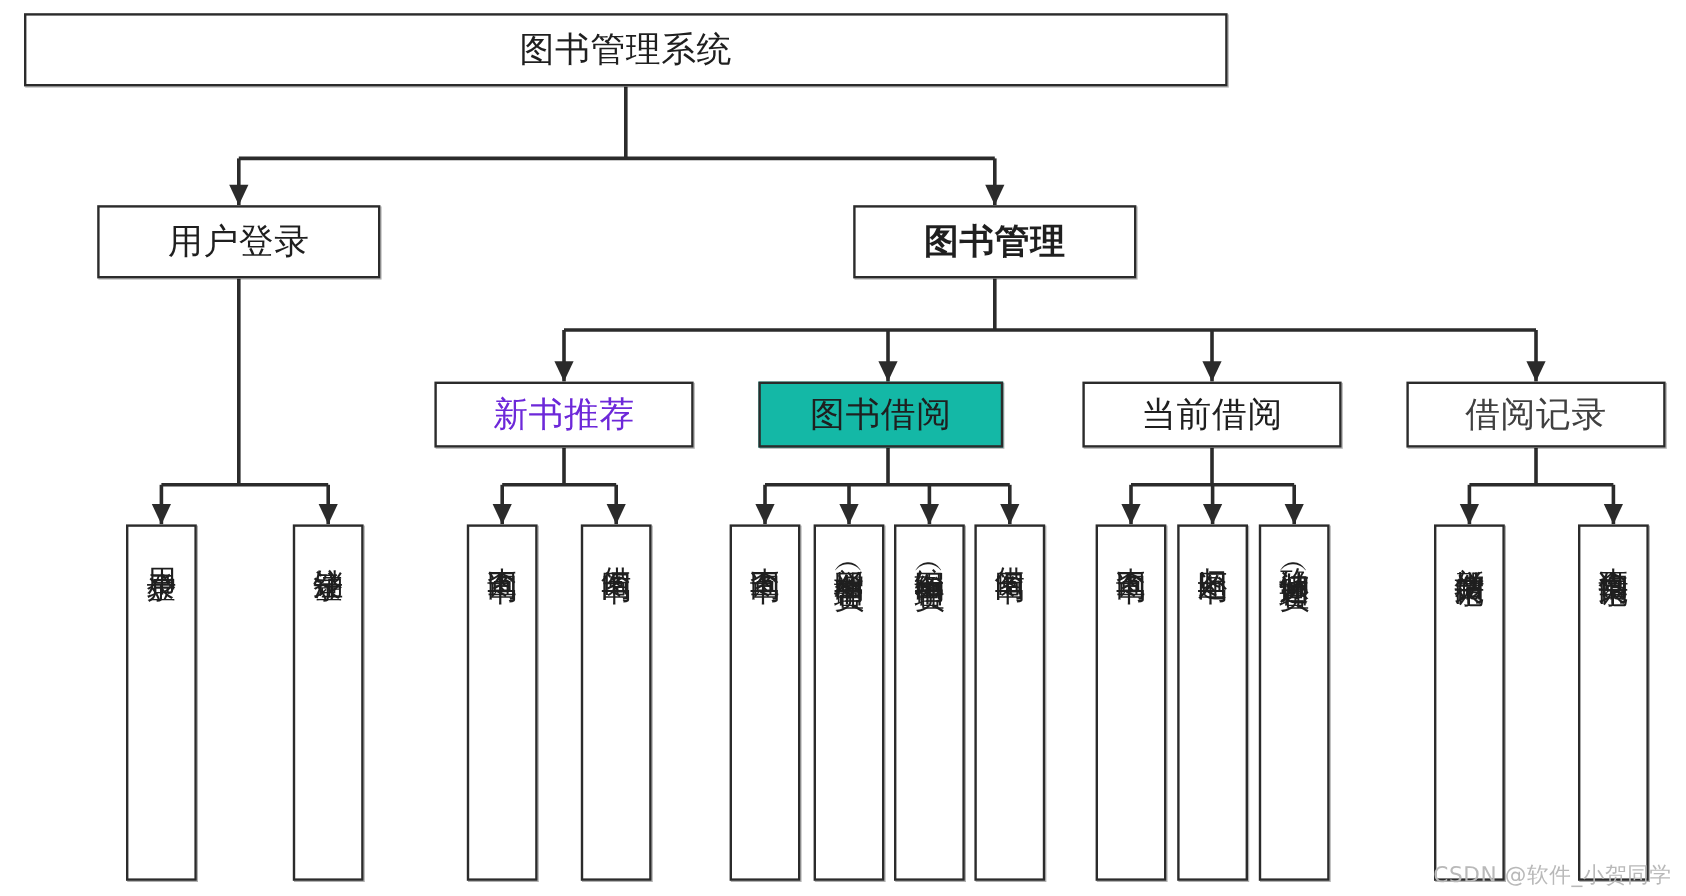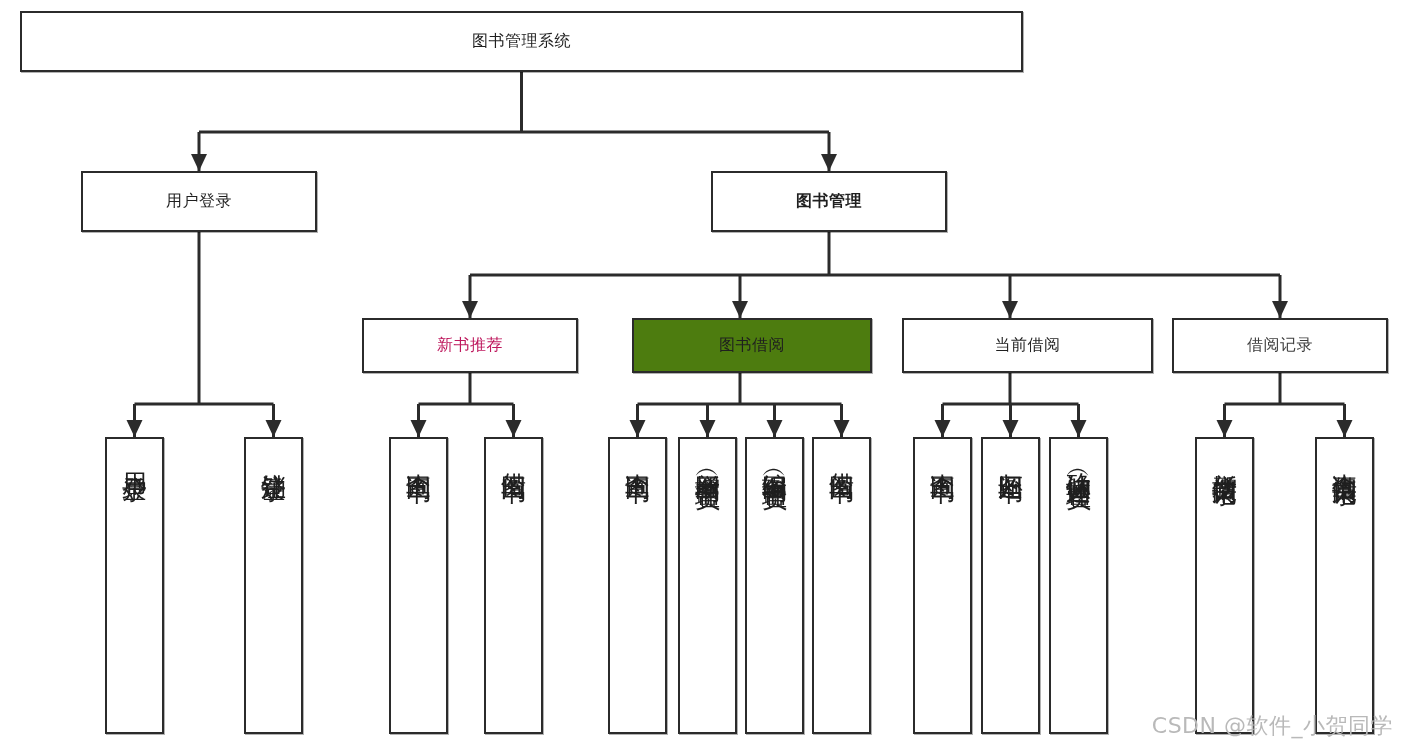--- a/index.html
+++ b/index.html
@@ -34,38 +34,38 @@
     justify-content: center;
   }
   .node-box.vertical {
     display: flex;
     align-items: flex-start;
     justify-content: center;
     padding-top: 14px;
   }
   .node-label {
     color: #1f1f1f;
-    font-size: 16px;
+    font-size: 29px;
     line-height: 1.15;
     letter-spacing: 0.5px;
     white-space: nowrap;
   }
   .node-label.vert {
     writing-mode: vertical-rl;
     text-orientation: upright;
     font-size: 25px;
     line-height: 1.08;
     letter-spacing: 2px;
   }
   #watermark {
     position: absolute;
     right: 12px;
     bottom: 6px;
     color: #b9b9b9;
-    font-size: 22px;
+    font-size: 18px;
     letter-spacing: 0.5px;
     white-space: nowrap;
     pointer-events: none;
   }
 </style>
 </head>
 <body>
 
 <svg id="diagram" viewBox="0 0 1405 747" xmlns="http://www.w3.org/2000/svg">
     <line x1="521.5" y1="72" x2="521.5" y2="132" stroke="#2b2b2b" stroke-width="3"></line>
@@ -126,26 +126,26 @@
     <div class="node-box horizontal" style="left: 20px; top: 11px; width: 1003px; height: 61px; border-color: rgb(43, 43, 43); background: rgb(255, 255, 255);">
       <span class="node-label" style="color: rgb(31, 31, 31);">图书管理系统</span>
     </div>
     <div class="node-box horizontal" style="left: 81px; top: 171px; width: 236px; height: 61px; border-color: rgb(43, 43, 43); background: rgb(255, 255, 255);">
       <span class="node-label" style="color: rgb(31, 31, 31);">用户登录</span>
     </div>
     <div class="node-box horizontal" style="left: 711px; top: 171px; width: 236px; height: 61px; border-color: rgb(43, 43, 43); background: rgb(255, 255, 255);">
       <span class="node-label" style="color: rgb(31, 31, 31); font-weight: bold;">图书管理</span>
     </div>
     <div class="node-box horizontal" style="left: 362px; top: 318px; width: 216px; height: 55px; border-color: rgb(43, 43, 43); background: rgb(255, 255, 255);">
-      <span class="node-label" style="color: #be185d;">新书推荐</span>
+      <span class="node-label" style="color: #6d28d9;">新书推荐</span>
     </div>
-    <div class="node-box horizontal" style="left: 632px; top: 318px; width: 240px; height: 55px; border-color: rgb(43, 43, 43); background: #4d7c0f;">
+    <div class="node-box horizontal" style="left: 632px; top: 318px; width: 204px; height: 55px; border-color: rgb(43, 43, 43); background: #14b8a6;">
       <span class="node-label" style="color: rgb(31, 31, 31);">图书借阅</span>
     </div>
-    <div class="node-box horizontal" style="left: 902px; top: 318px; width: 251px; height: 55px; border-color: rgb(43, 43, 43); background: rgb(255, 255, 255);">
+    <div class="node-box horizontal" style="left: 902px; top: 318px; width: 216px; height: 55px; border-color: rgb(43, 43, 43); background: rgb(255, 255, 255);">
       <span class="node-label" style="color: rgb(31, 31, 31);">当前借阅</span>
     </div>
     <div class="node-box horizontal" style="left: 1172px; top: 318px; width: 216px; height: 55px; border-color: rgb(43, 43, 43); background: rgb(255, 255, 255);">
       <span class="node-label" style="color: #404040;">借阅记录</span>
     </div>
     <div class="node-box vertical" style="left: 105px; top: 437px; width: 59px; height: 297px; border-color: rgb(43, 43, 43); background: rgb(255, 255, 255);">
       <span class="node-label vert" style="color: rgb(31, 31, 31);">用户登录</span>
     </div>
     <div class="node-box vertical" style="left: 244px; top: 437px; width: 59px; height: 297px; border-color: rgb(43, 43, 43); background: rgb(255, 255, 255);">
       <span class="node-label vert" style="color: rgb(31, 31, 31);">注销登录</span>

